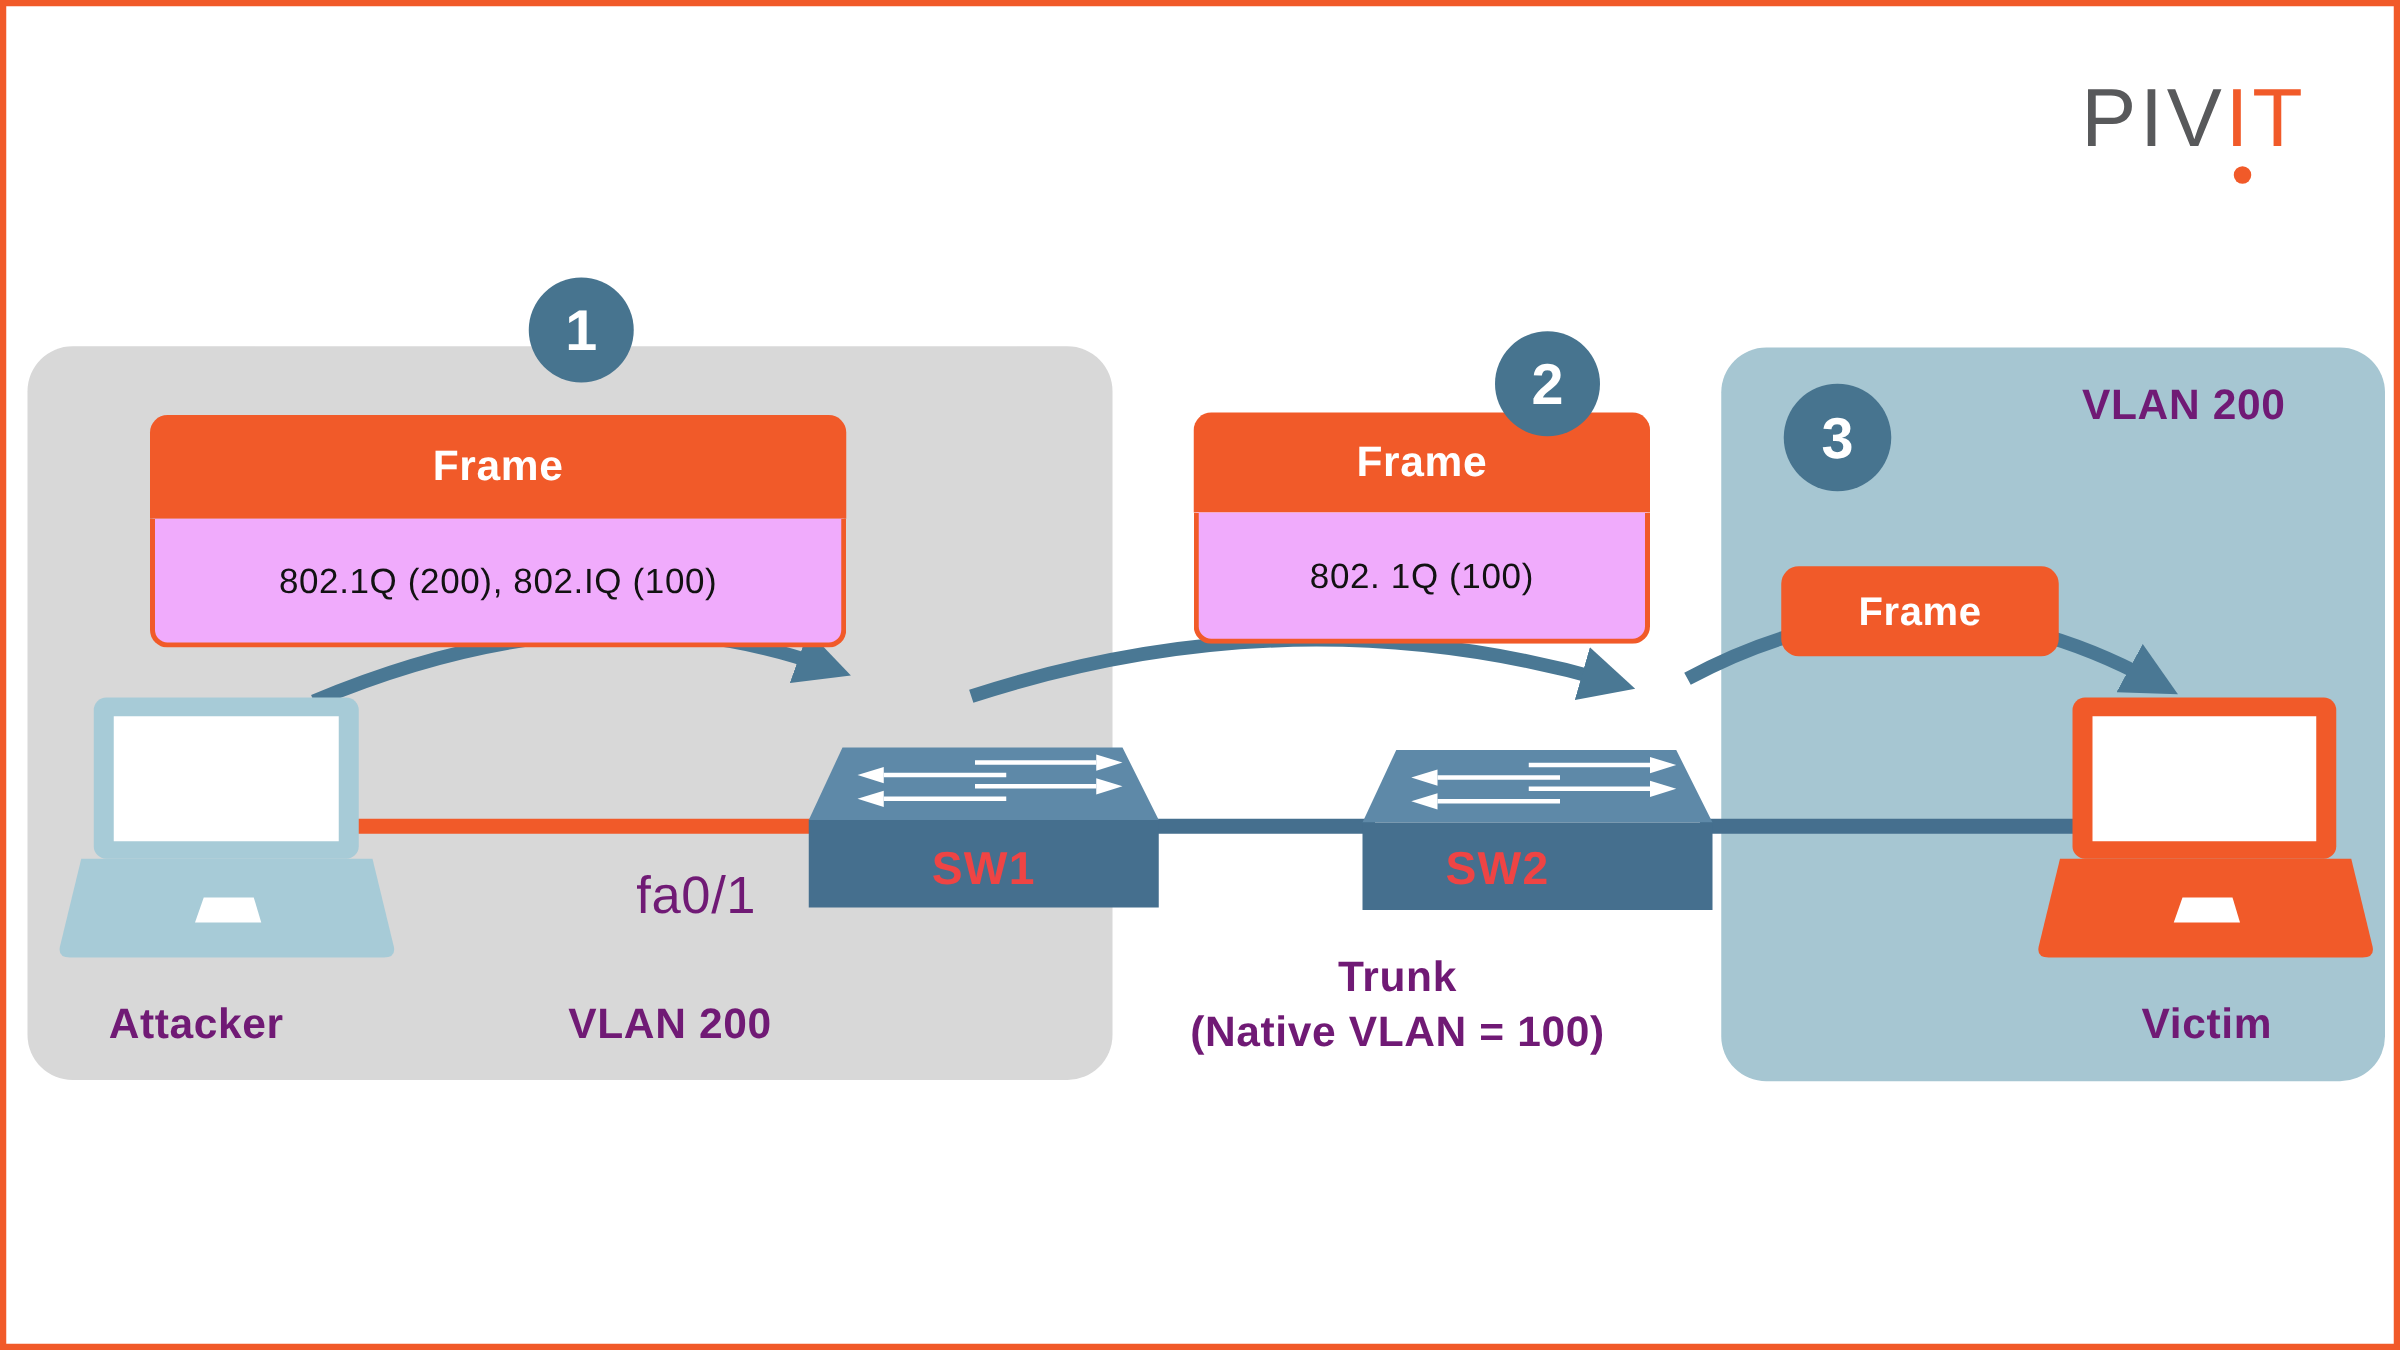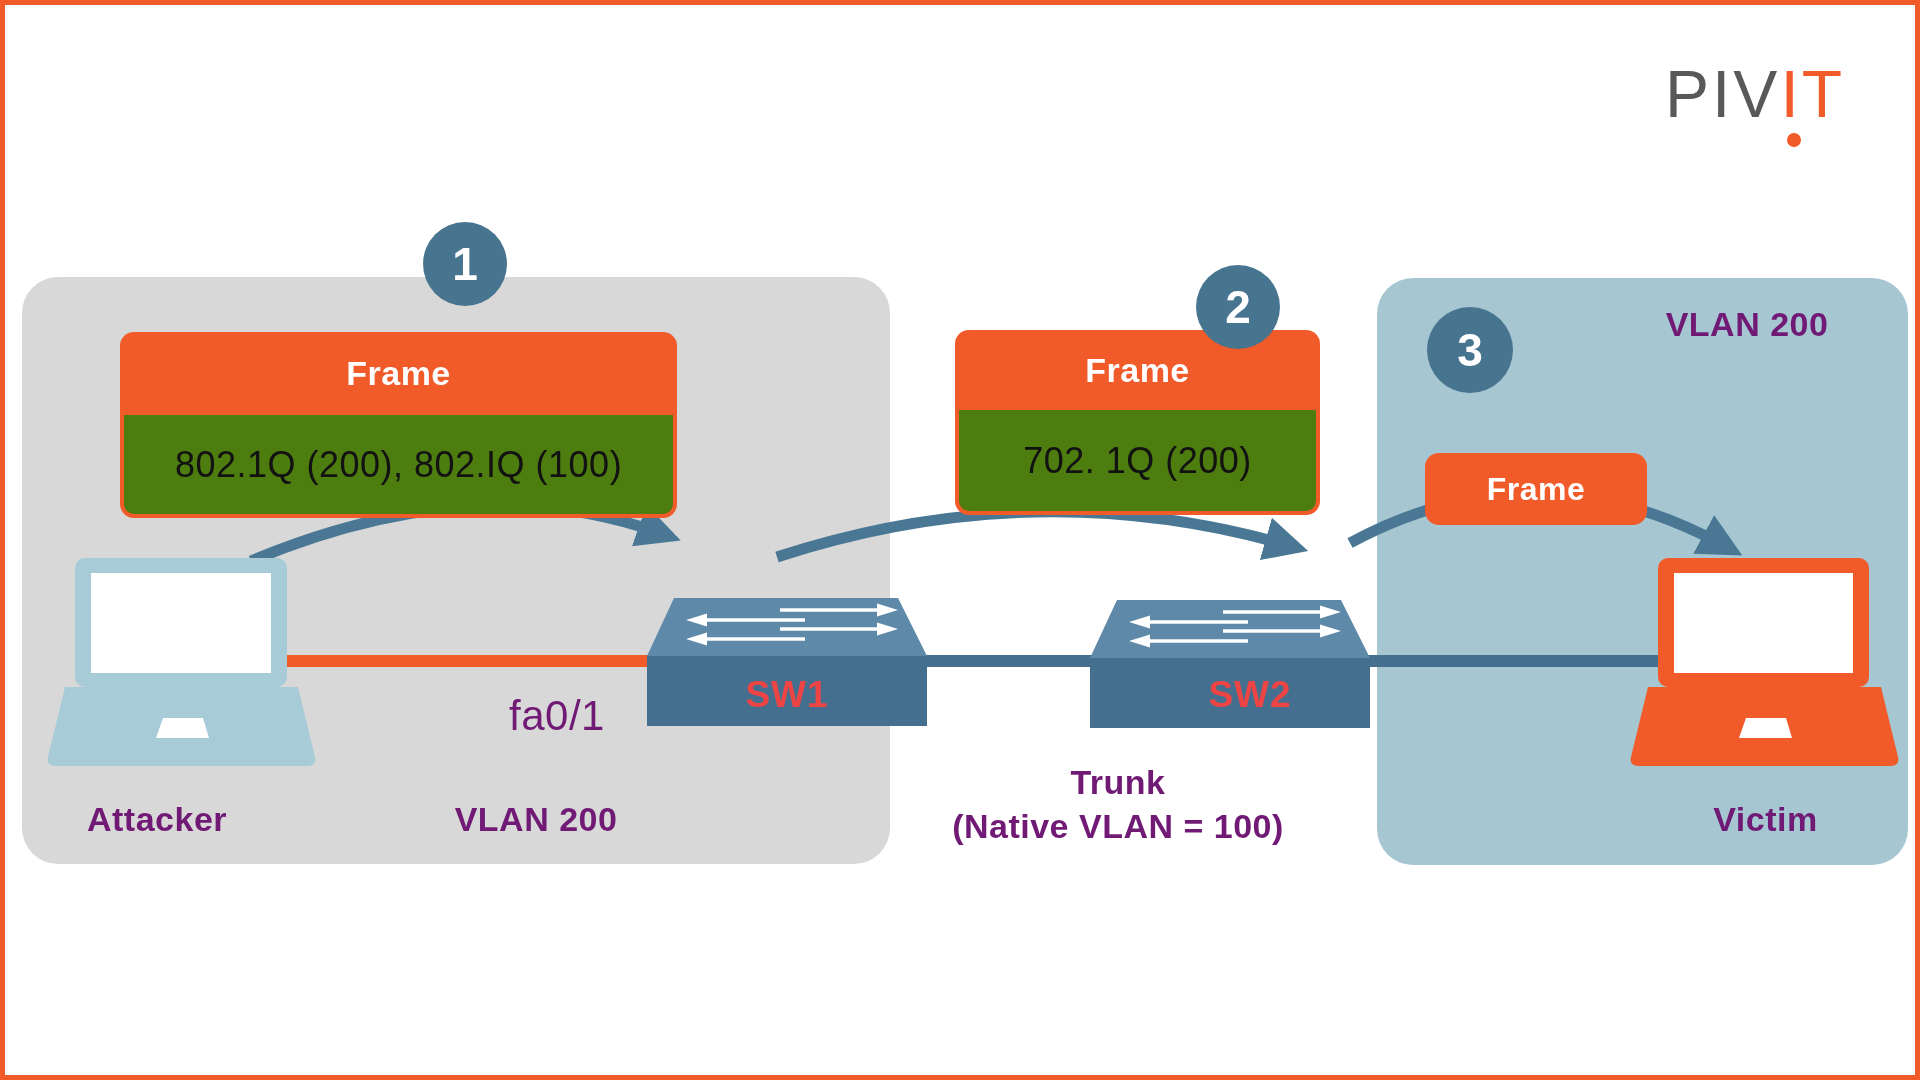--- a/index.html
+++ b/index.html
@@ -19,25 +19,25 @@
   .diagram-svg{position:absolute;left:0;top:0;width:1920px;height:1080px;}
 
   .frame-box{position:absolute;}
   .frame-header{
     background:#F15A29;color:#ffffff;
     border-radius:14px 14px 0 0;
     display:flex;align-items:center;justify-content:center;
     font-size:34px;font-weight:700;letter-spacing:.5px;
   }
   .frame-body{
-    background:#4d7c0f;color:#121212;
+    background:#f0abfc;color:#121212;
     border:4px solid #F15A29;border-top:none;
     border-radius:0 0 14px 14px;
     display:flex;align-items:center;justify-content:center;
-    font-size:36px;font-weight:500;letter-spacing:.5px;
+    font-size:28px;font-weight:500;letter-spacing:.5px;
     box-sizing:border-box;
   }
   .frame-box1{left:115px;top:327px;width:557px;}
   .frame-box1 .frame-header{height:83px;}
   .frame-box1 .frame-body{height:103px;}
   .frame-box2{left:950px;top:325px;width:365px;}
   .frame-box2 .frame-header{height:80px;}
   .frame-box2 .frame-body{height:105px;}
 
   .frame-badge{
@@ -66,21 +66,21 @@
   .lbl-vlan200{left:1597px;top:300px;width:290px;}
   .lbl-port{left:482px;top:687px;width:140px;font-weight:500;font-size:42px;}
   .lbl-trunk{left:898px;top:755px;width:430px;line-height:44px;}
 
   .sw-label{
     position:absolute;width:200px;height:50px;color:#ef4444;
     display:flex;align-items:center;justify-content:center;
     font-size:37px;font-weight:700;letter-spacing:1px;
   }
   .sw1-label{left:682px;top:665px;}
-  .sw2-label{left:1145px;top:665px;text-align:right;}
+  .sw2-label{left:1093px;top:665px;text-align:right;}
 
   .logo{
     position:absolute;left:1640px;top:56px;
     font-size:66px;line-height:66px;font-weight:500;letter-spacing:3px;margin-left:20px;
   }
   .logo .lg-gray{color:#58595B;}
   .logo .lg-orange{color:#F15A29;}
   .logo .lg-dot{
     position:absolute;left:122px;top:72px;width:14px;height:14px;
     border-radius:50%;background:#F15A29;
@@ -139,21 +139,21 @@
     </g>
   </svg>
 
   <div class="frame-box frame-box1">
     <div class="frame-header">Frame</div>
     <div class="frame-body">802.1Q (200), 802.IQ (100)</div>
   </div>
 
   <div class="frame-box frame-box2">
     <div class="frame-header">Frame</div>
-    <div class="frame-body">702. 1Q (200)</div>
+    <div class="frame-body">802. 1Q (100)</div>
   </div>
 
   <div class="frame-badge">Frame</div>
 
   <div class="step step-1">1</div>
   <div class="step step-2">2</div>
   <div class="step step-3">3</div>
 
   <div class="sw-label sw1-label">SW1</div>
   <div class="sw-label sw2-label">SW2</div>

